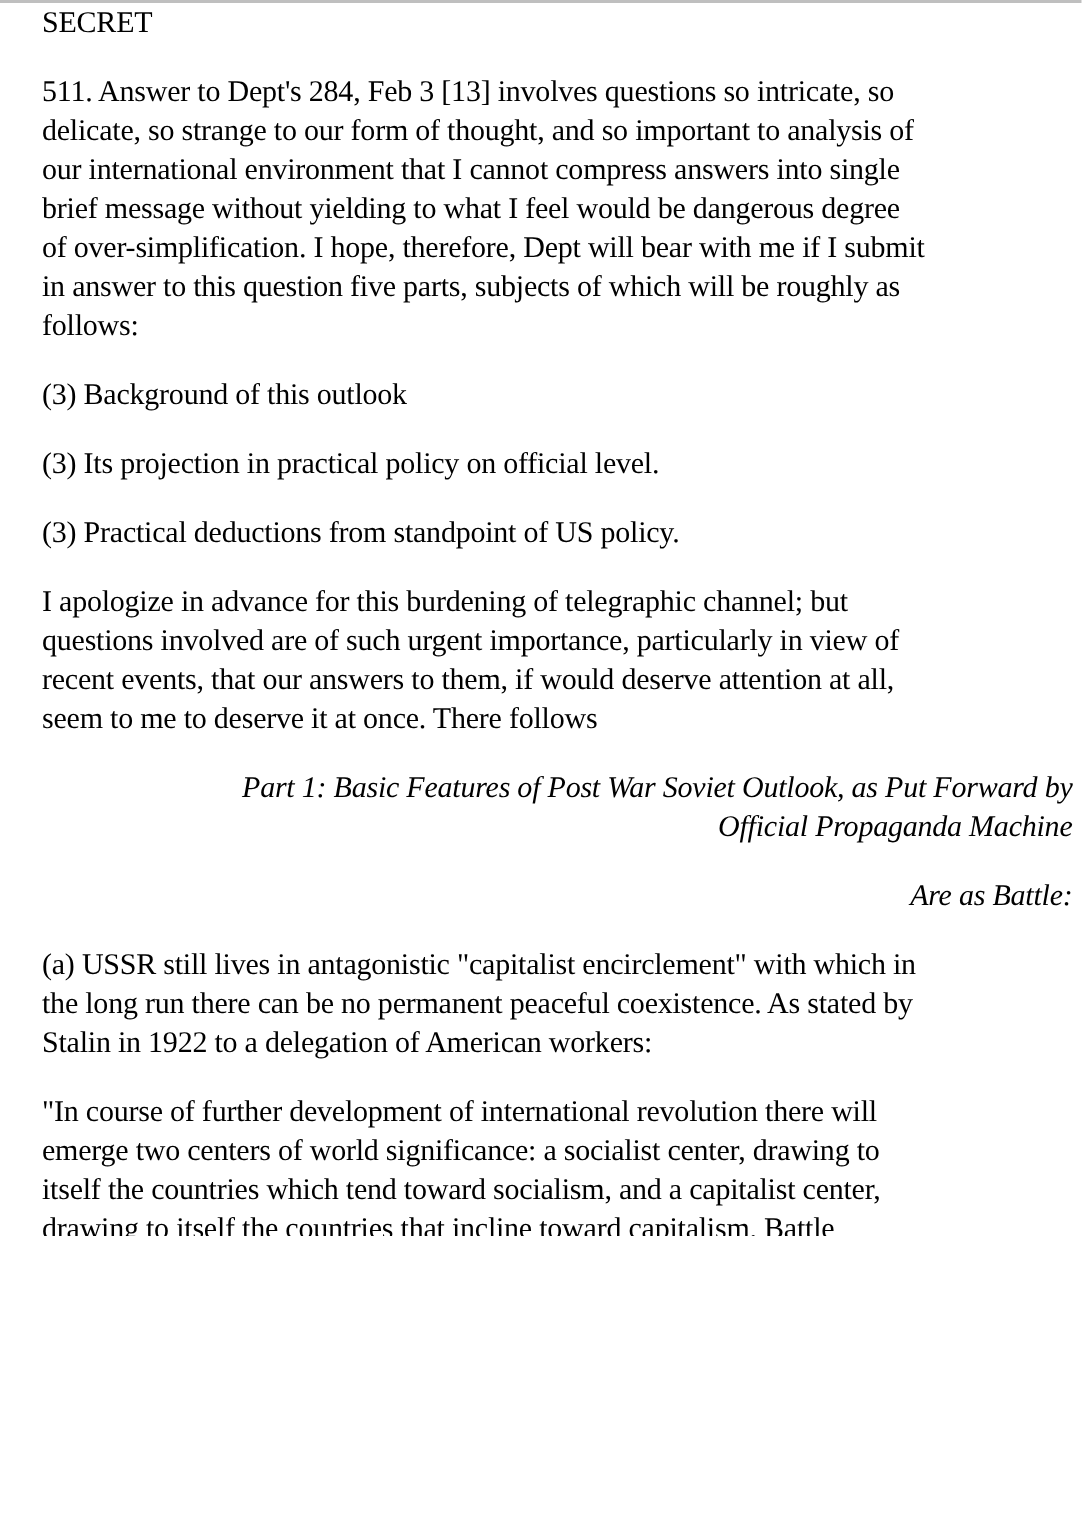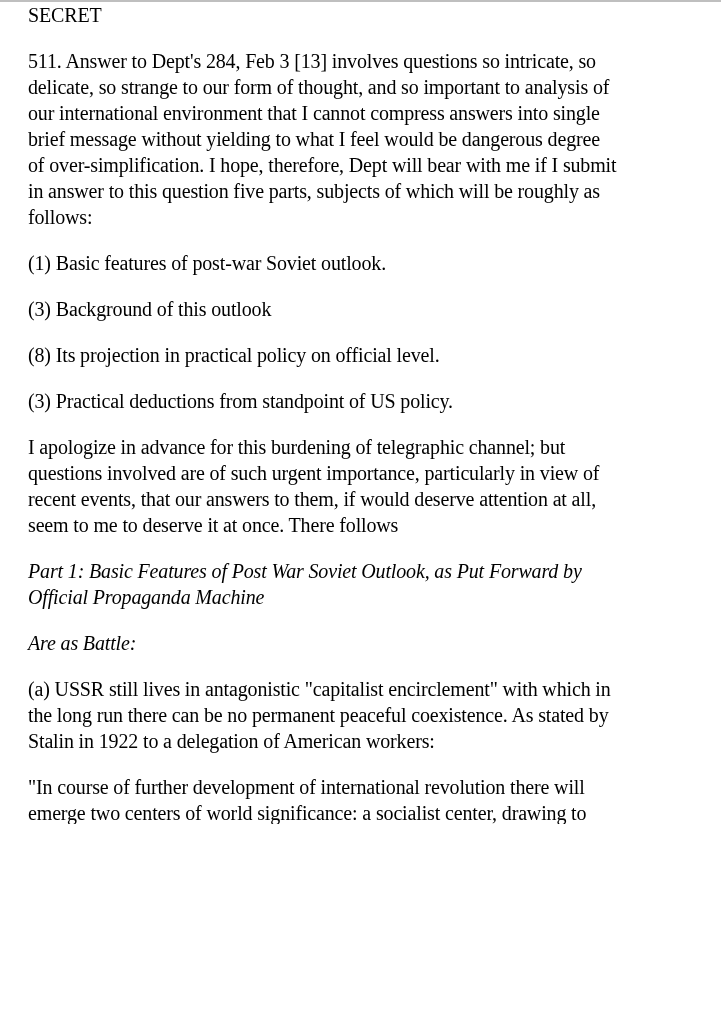--- a/index.html
+++ b/index.html
@@ -34,42 +34,42 @@
   }
   .page p {
     margin: 20px 0;
     white-space: pre; 
   }
   .page p.first {
     margin-top: 0;
   }
   .italic {
     font-style: italic;
+    text-align: right;
   }
 </style>
 </head>
 <body>
 
 <div class="top-edge"></div>
 
 <div class="page">
   <p class="first">SECRET</p>
 
 
   <p>511. Answer to Dept's 284, Feb 3 [13] involves questions so intricate, so
 delicate, so strange to our form of thought, and so important to analysis of
 our international environment that I cannot compress answers into single
 brief message without yielding to what I feel would be dangerous degree
 of over-simplification. I hope, therefore, Dept will bear with me if I submit
 in answer to this question five parts, subjects of which will be roughly as
 follows:</p>
 
-  <p>(1) Basic features of post-war Soviet outlook.</p>
   <p>(3) Background of this outlook</p>
-  <p>(8) Its projection in practical policy on official level.</p>
+  <p>(3) Its projection in practical policy on official level.</p>
   <p>(3) Practical deductions from standpoint of US policy.</p>
 
   <p>I apologize in advance for this burdening of telegraphic channel; but
 questions involved are of such urgent importance, particularly in view of
 recent events, that our answers to them, if would deserve attention at all,
 seem to me to deserve it at once. There follows</p>
 
   <p class="italic">Part 1: Basic Features of Post War Soviet Outlook, as Put Forward by
 Official Propaganda Machine</p>
 

